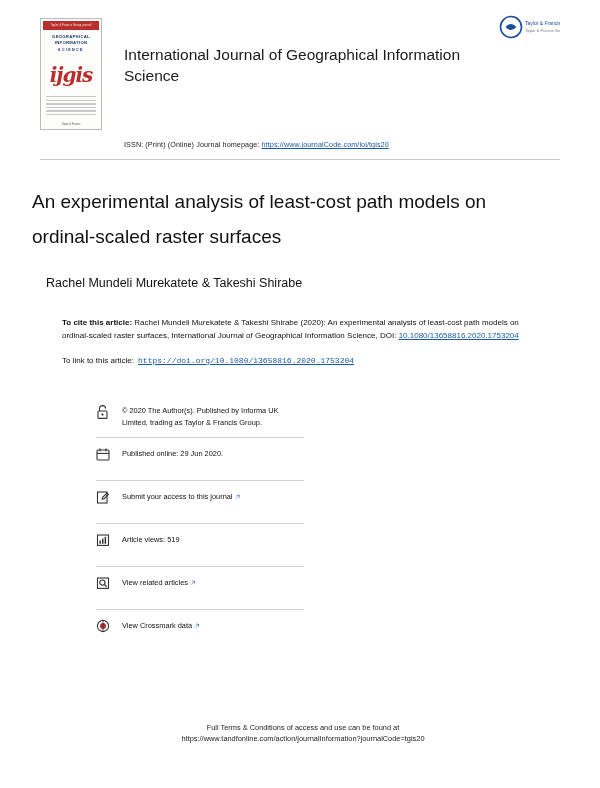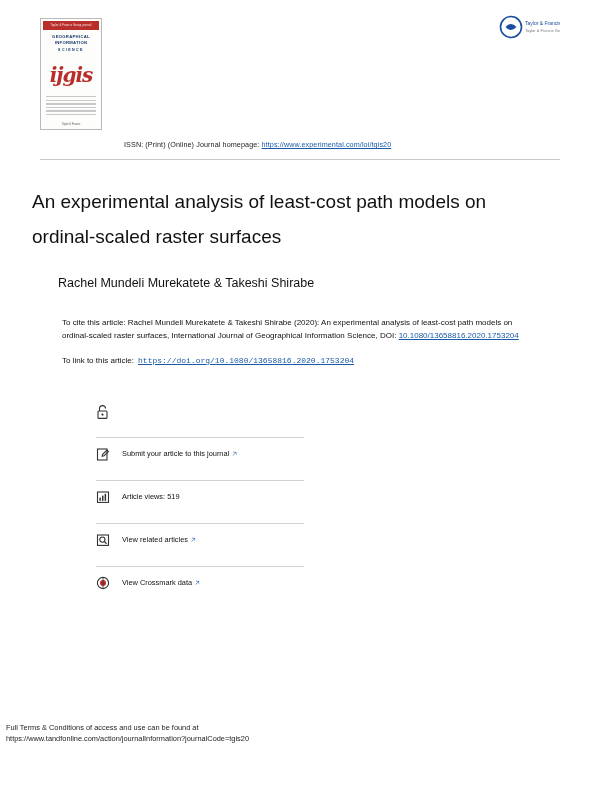--- a/index.html
+++ b/index.html
@@ -145,33 +145,33 @@
   
   .article-title {
     margin: 24px 62px 0 32px;
     font-size: 19px;
     line-height: 35px;
     color: #111;
     font-weight: normal;
   }
 
   .authors {
-    margin: 22px 62px 0 58px;
+    margin: 22px 62px 0 46px;
     font-size: 12.5px;
     color: #111;
   }
 
   .cite-block {
     margin: 26px 62px 0 62px;
     font-size: 8px;
     line-height: 13px;
     color: #111;
   }
   .cite-block .label {
-    font-weight: normal;
+    font-weight: bold;
   }
   .cite-block a {
     color: #1a5aa8;
     text-decoration: underline;
   }
   .link-block {
     margin: 14px 62px 0 62px;
     font-size: 8px;
     color: #111;
   }
@@ -214,21 +214,21 @@
     margin-left: 3px;
     font-size: 7px;
   }
 
   
   .footer {
     position: absolute;
     left: 0;
     right: 0;
     bottom: 44px;
-    text-align: left;
+    text-align: center;
     font-size: 7.4px;
     line-height: 11px;
     color: #222;
     margin-left: 6px;
   }
 </style>
 </head>
 <body>
 
 <div class="page">
@@ -245,33 +245,34 @@
         <div></div>
           <div></div>
           <div></div>
           <div></div>
           <div></div>
           <div></div>
       </div>
       <div class="cover-bottom">Taylor &amp; Francis</div>
     </div>
 
+    <h1 class="journal-title">International Journal of Geographical Information Science</h1>
 
     <div class="tf-logo">
       <svg width="62" height="26" viewBox="0 0 62 26" xmlns="http://www.w3.org/2000/svg">
         <circle cx="13" cy="13" r="10.5" fill="none" stroke="#1b4d9e" stroke-width="1.6"></circle>
         <path d="M7.5 13 q5.5 -6 11 0 q-5.5 6 -11 0 z" fill="#1b4d9e"></path>
         <text x="27" y="11" font-family="Liberation Sans, sans-serif" font-size="5" fill="#1b4d9e">Taylor &amp; Francis</text>
         <text x="27" y="18" font-family="Liberation Sans, sans-serif" font-size="4" fill="#7a7a7a">Taylor &amp; Francis Group</text>
       </svg>
     </div>
   </div>
 
   <div class="issn-row">
-    <span>ISSN: (Print) (Online) Journal homepage: </span><a href="#">https://www.experimental.com/loi/tgis20</a>
+    <span>ISSN: (Print) (Online) Journal homepage: </span><a href="#">https://www.journalCode.com/loi/tgis20</a>
   </div>
 
   <div class="rule"></div>
 
   <h2 class="article-title">An experimental analysis of least-cost path models on ordinal-scaled raster surfaces</h2>
 
   <div class="authors">Rachel Mundeli Murekatete &amp; Takeshi Shirabe</div>
 
   <div class="cite-block">
     <span class="label">To cite this article:</span><span> Rachel Mundeli Murekatete &amp; Takeshi Shirabe (2020): An experimental analysis of least-cost path models on ordinal-scaled raster surfaces, International Journal of Geographical Information Science, DOI: </span><a href="#">10.1080/13658816.2020.1753204</a>
@@ -284,32 +285,44 @@
   <div class="metrics">
 
     <div class="metric-row">
       <div class="metric-icon">
         <svg width="13" height="16" viewBox="0 0 13 16" xmlns="http://www.w3.org/2000/svg">
           <path d="M3.5 7 V4.6 a3 3 0 0 1 6 0" fill="none" stroke="#333" stroke-width="1.1"></path>
           <rect x="2" y="7" width="9" height="7.4" rx="1" fill="none" stroke="#333" stroke-width="1.1"></rect>
           <circle cx="6.5" cy="10.6" r="1.1" fill="#333"></circle>
         </svg>
       </div>
-    </div>
-
+      <div class="metric-text">© 2020 The Author(s). Published by Informa UK Limited, trading as Taylor &amp; Francis Group.</div>
+    </div>
+
+    <div class="metric-row">
+      <div class="metric-icon">
+        <svg width="14" height="14" viewBox="0 0 14 14" xmlns="http://www.w3.org/2000/svg">
+          <rect x="1" y="3" width="12" height="10" rx="1" fill="none" stroke="#333" stroke-width="1.1"></rect>
+          <line x1="1" y1="6.4" x2="13" y2="6.4" stroke="#333" stroke-width="1.1"></line>
+          <line x1="4" y1="1.4" x2="4" y2="4.2" stroke="#333" stroke-width="1.3"></line>
+          <line x1="10" y1="1.4" x2="10" y2="4.2" stroke="#333" stroke-width="1.3"></line>
+        </svg>
+      </div>
+      <div class="metric-text">Published online: 29 Jun 2020.</div>
+    </div>
 
     <div class="metric-row">
       <div class="metric-icon">
         <svg width="14" height="14" viewBox="0 0 14 14" xmlns="http://www.w3.org/2000/svg">
           <rect x="1.5" y="2" width="9.5" height="11" fill="none" stroke="#333" stroke-width="1.1"></rect>
           <path d="M8 8.8 L12.4 4.4 L11 3 L6.6 7.4 L6.2 9.2 Z" fill="none" stroke="#333" stroke-width="1.1"></path>
         </svg>
       </div>
       <div class="metric-text">
-        <span>Submit your article to this journal</span><span class="ext">🡥</span>
+        <span>Submit your access to this journal</span><span class="ext">🡥</span>
       </div>
     </div>
 
     <div class="metric-row">
       <div class="metric-icon">
         <svg width="14" height="14" viewBox="0 0 14 14" xmlns="http://www.w3.org/2000/svg">
           <rect x="1.5" y="2" width="11" height="10.4" fill="none" stroke="#333" stroke-width="1.1"></rect>
           <rect x="3.4" y="7.6" width="1.5" height="3.2" fill="#333"></rect>
           <rect x="6" y="5.6" width="1.5" height="5.2" fill="#333"></rect>
           <rect x="8.6" y="3.8" width="1.5" height="7" fill="#333"></rect>

